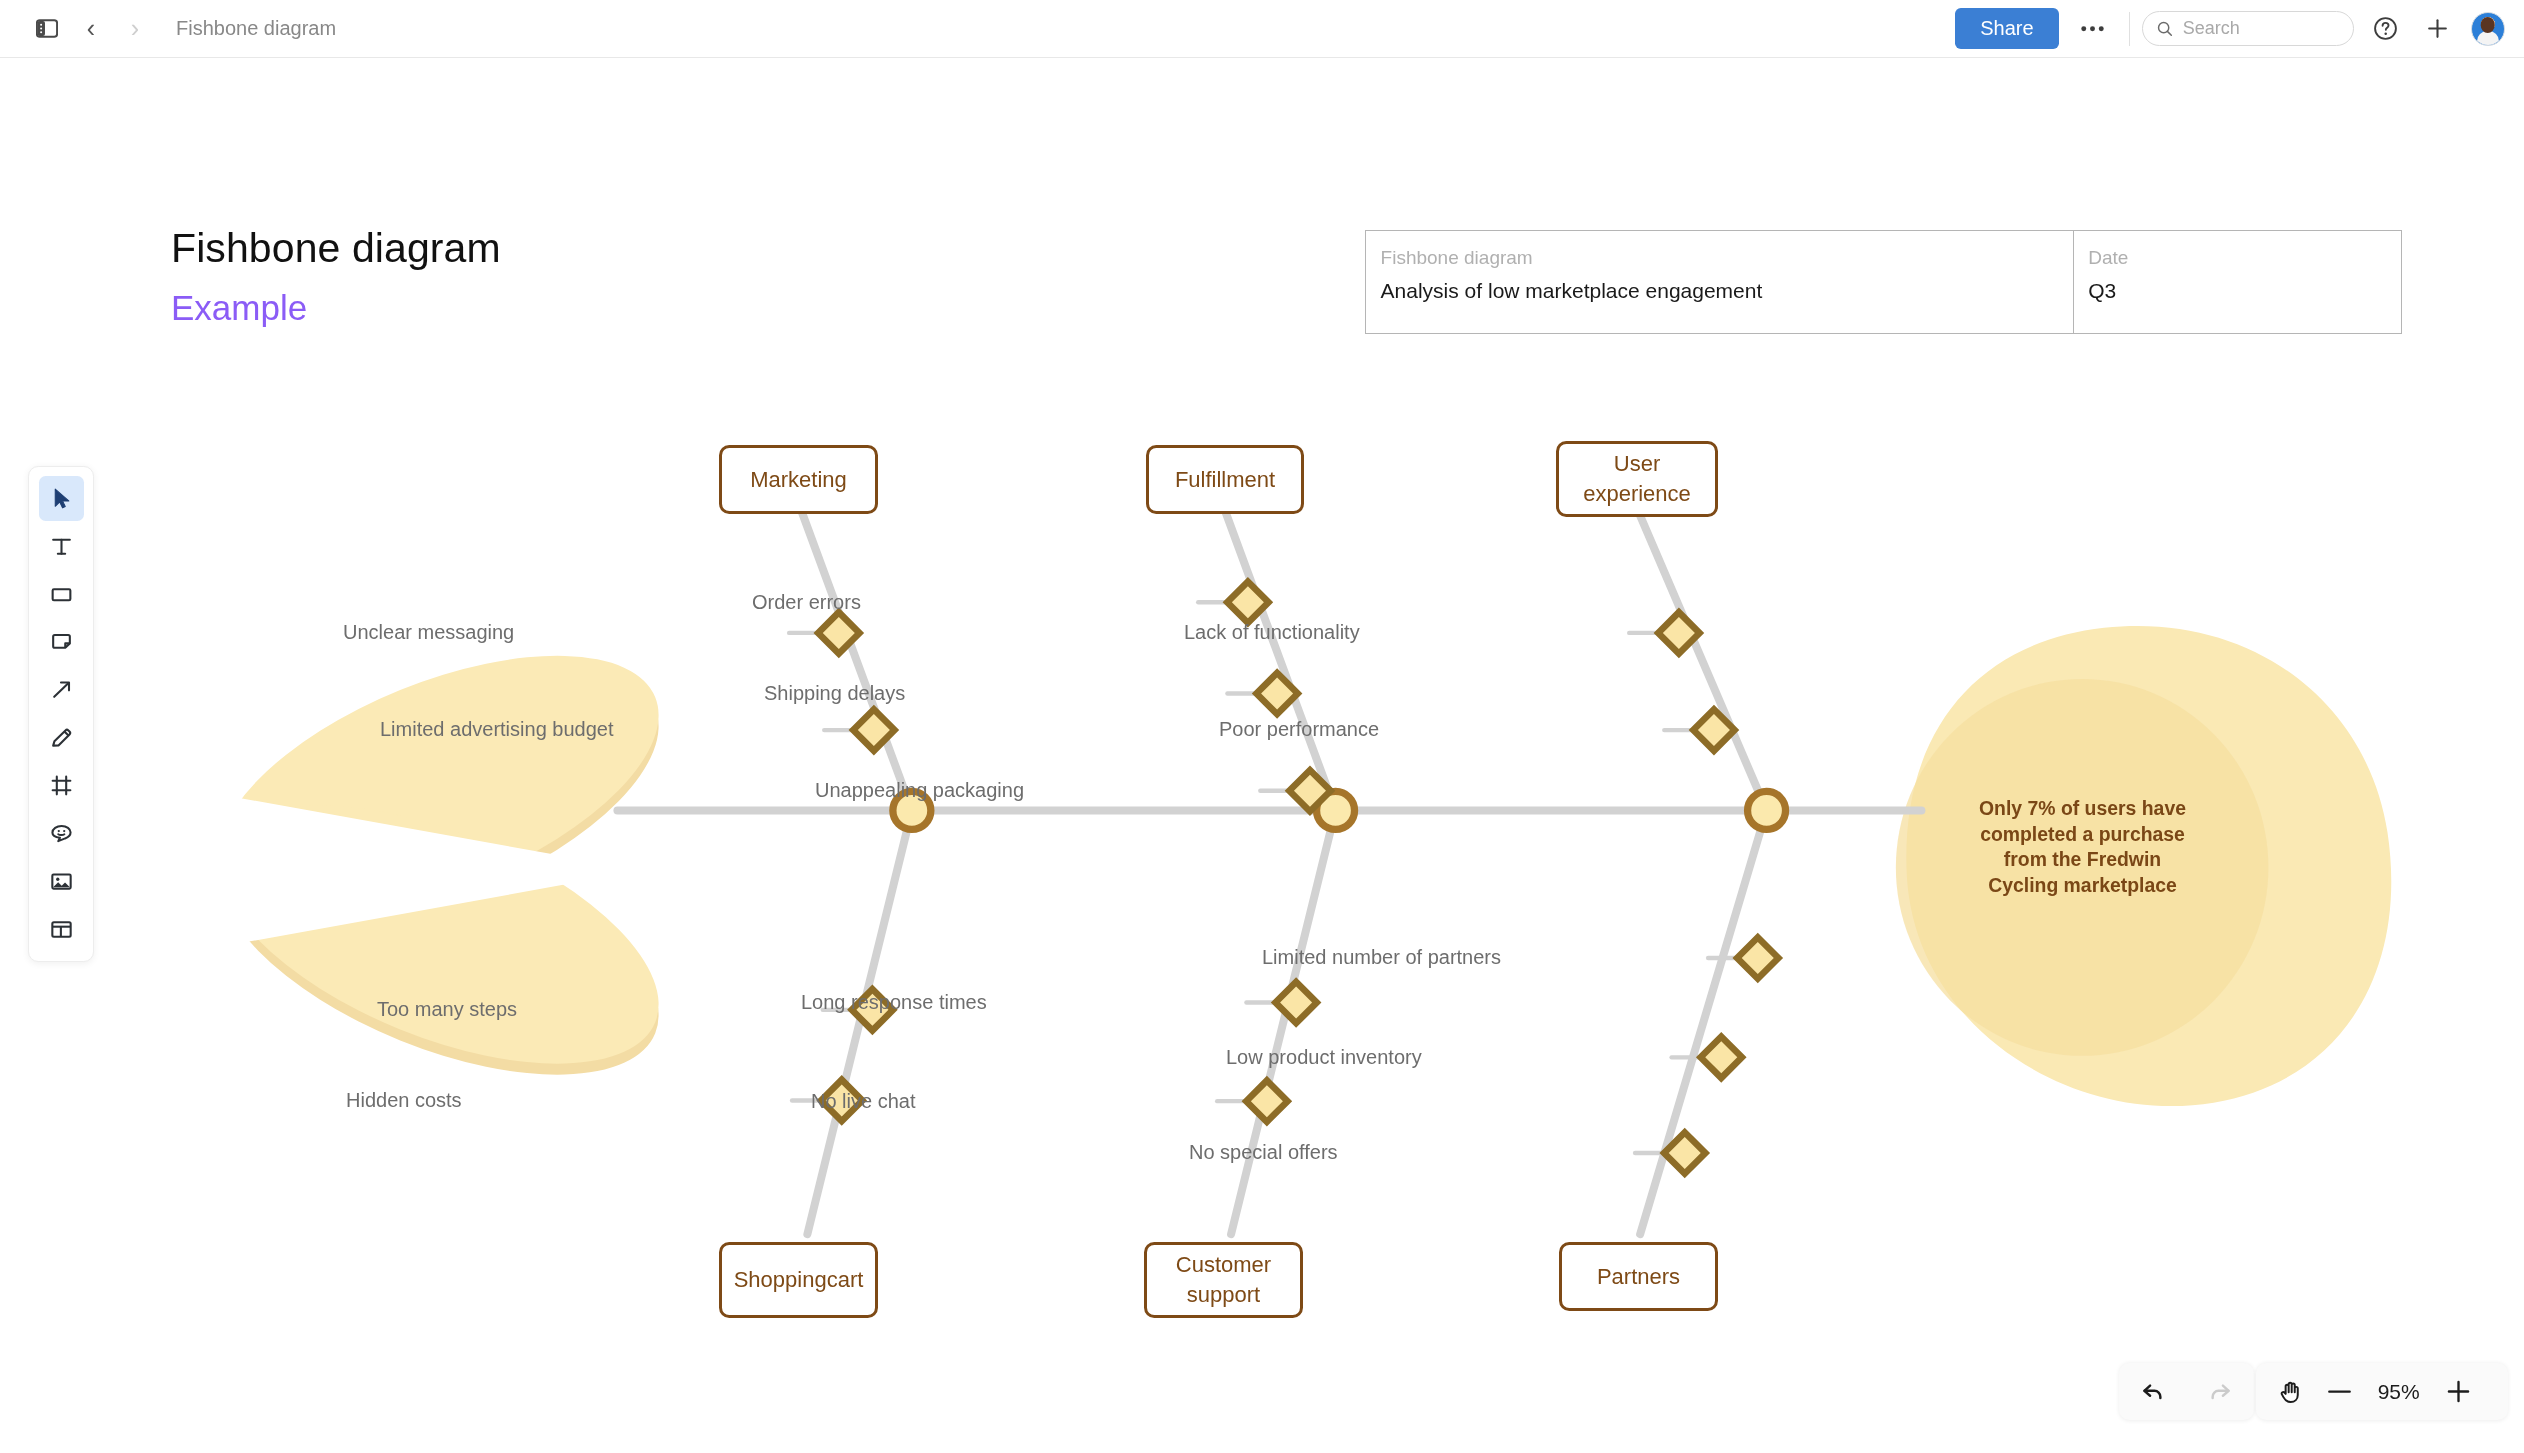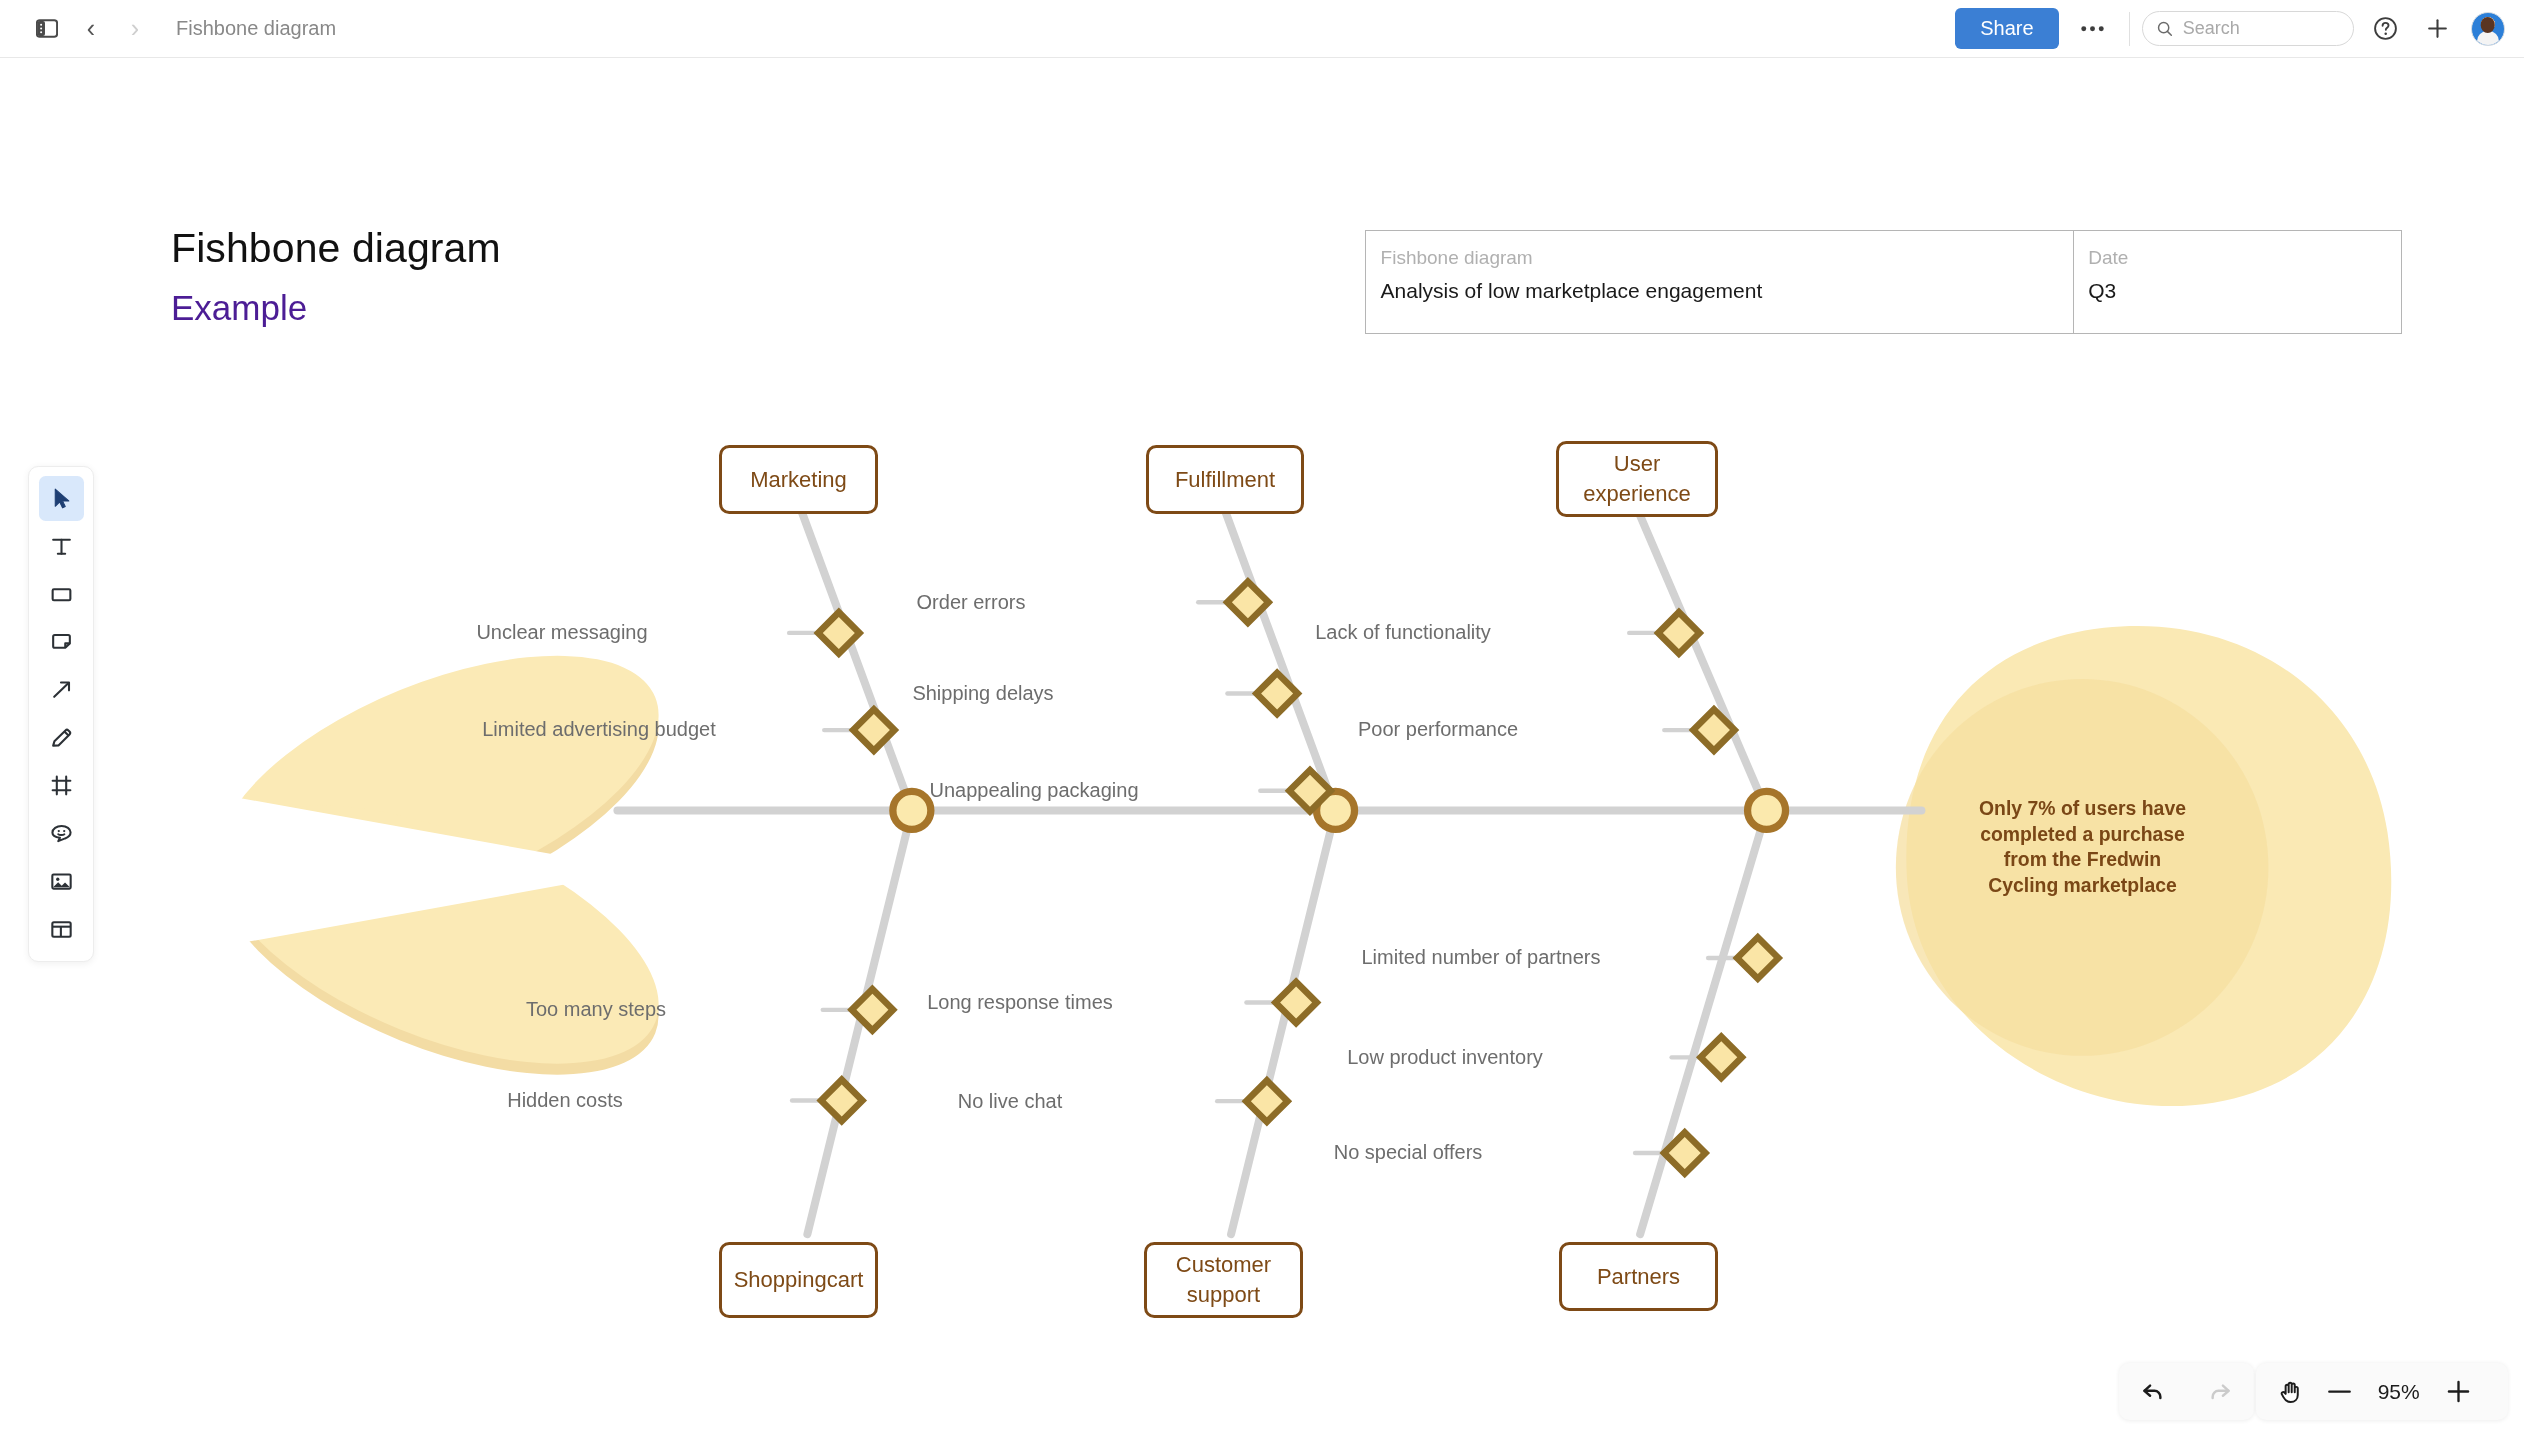--- a/index.html
+++ b/index.html
@@ -97,21 +97,21 @@
 
   
   .canvas { position: absolute; left: 0; top: 58px; width: 2525px; height: 1396px; }
 
   .doc-title {
     position: absolute; left: 171px; top: 167px;
     font-size: 41px; color: #111; letter-spacing: 0.1px;
   }
   .doc-sub {
     position: absolute; left: 171px; top: 230px;
-    font-size: 35px; color: #4c1d95;
+    font-size: 35px; color: #8b5cf6;
   }
 
   
   .info-table {
     position: absolute; left: 1365px; top: 172px;
     width: 1037px; height: 104px;
     border: 0.7px solid #b5b5b5;
     display: flex; background: #fff;
   }
   .info-cell { padding: 16px 16px 0 14.6px; }
@@ -129,21 +129,21 @@
     border-radius: 10.2px;
     background: #ffffff;
     display: flex; align-items: center; justify-content: center;
     color: #7e4a16; font-size: 22px; line-height: 1.35;
     text-align: center; cursor: pointer;
   }
 
   .cause-label {
     position: absolute;
     font-size: 20px; color: #6d6d6d;
-    white-space: nowrap; text-align: center;
+    white-space: nowrap; text-align: left;
     cursor: default;
   }
 
   .head-text {
     position: absolute;
     width: 241px;
     text-align: center;
     color: #7a4716;
     font-size: 19.4px; font-weight: bold; line-height: 1.32;
   }

